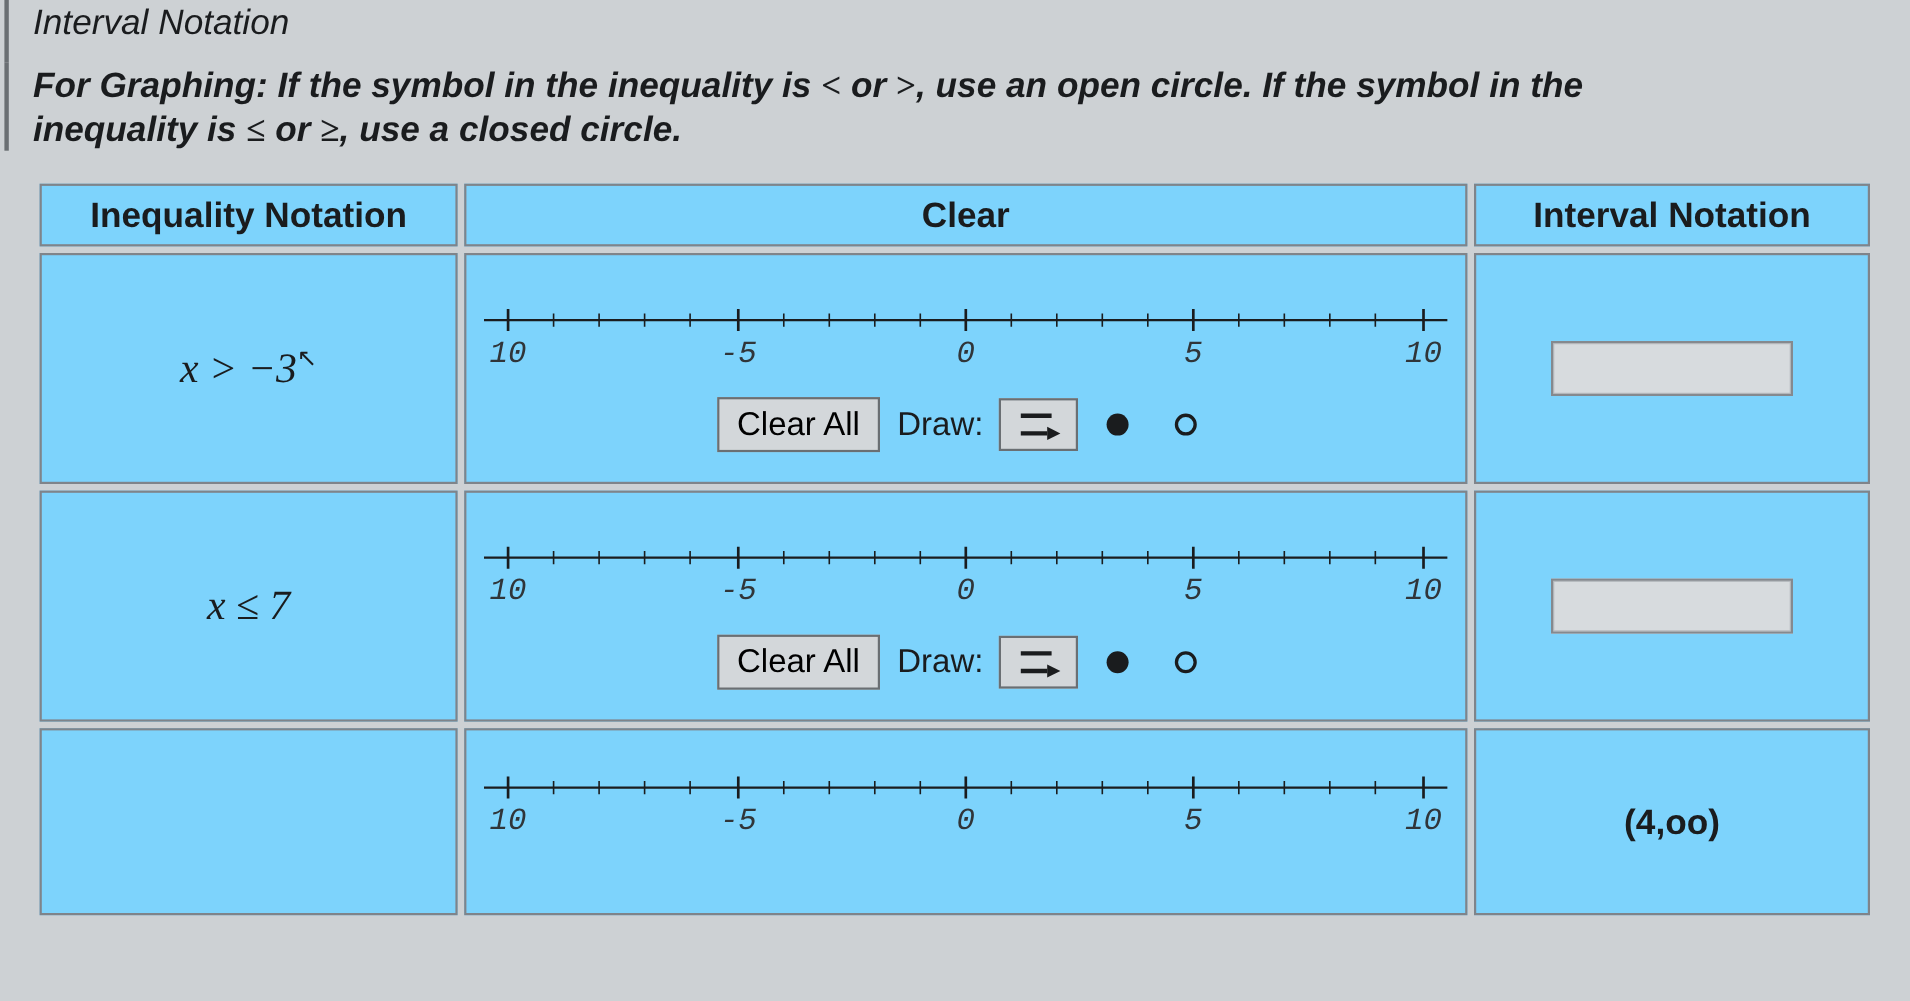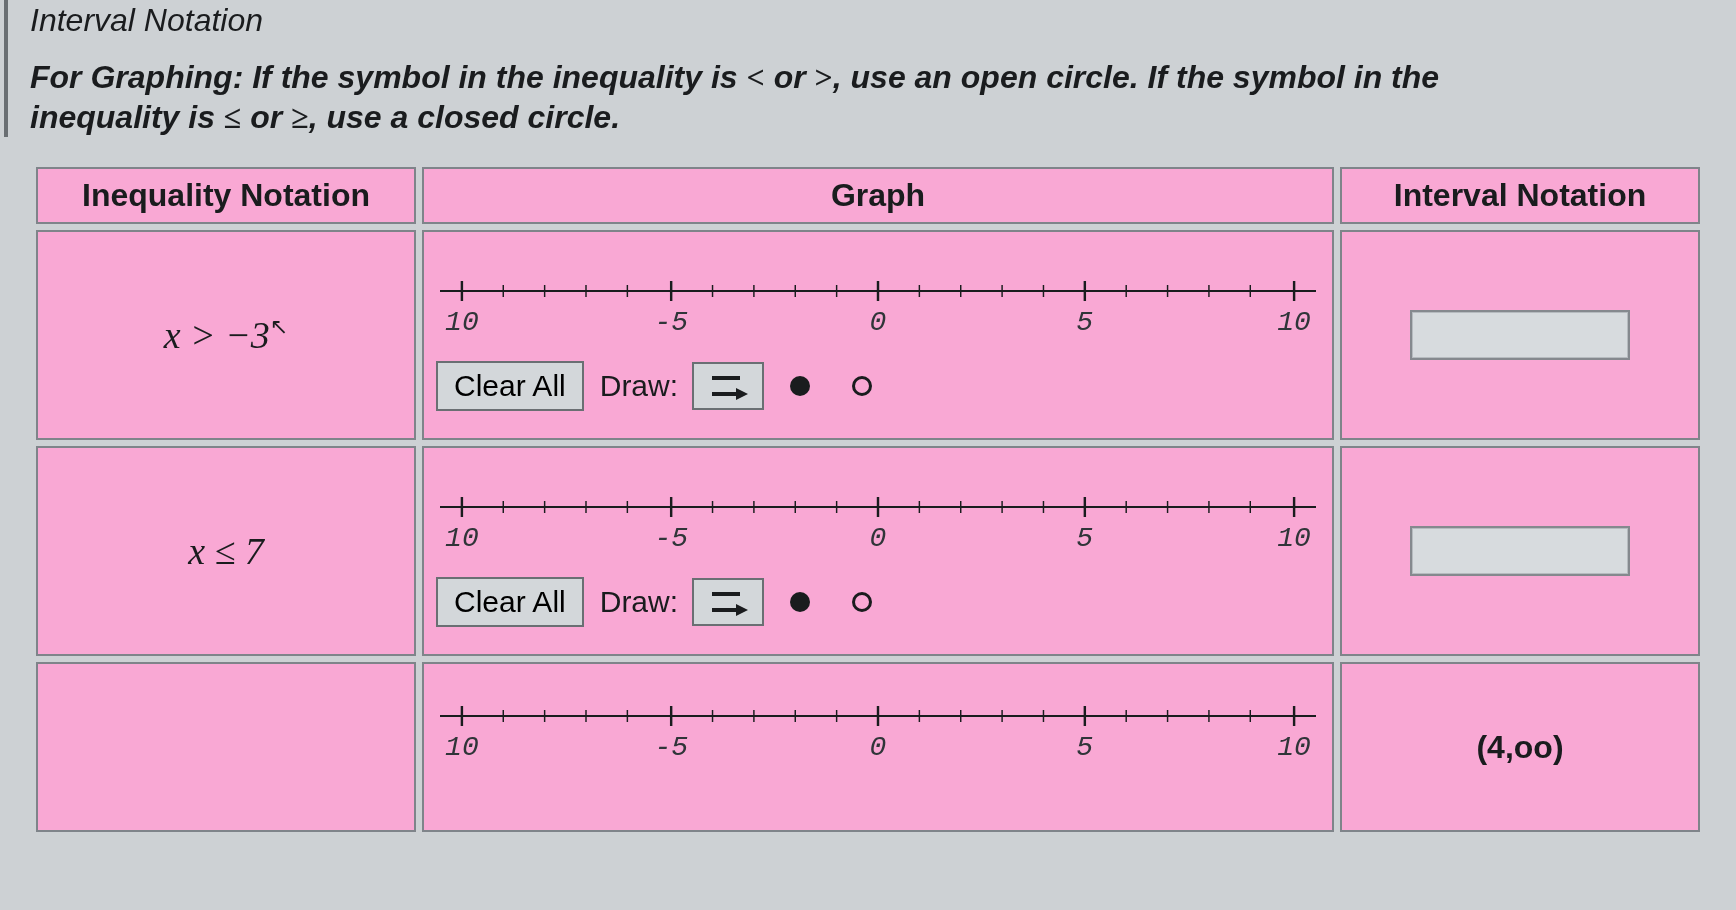--- a/index.html
+++ b/index.html
@@ -34,21 +34,21 @@
     font-weight: bold;
   }
   .sym { font-family: "Cambria Math","STIXGeneral",serif; font-style: normal; }
   table.main {
     width: 100%;
     border-collapse: separate;
     border-spacing: 6px;
     table-layout: fixed;
   }
   th, td {
-    background: #f9a8d4;
+    background: #7dd3fc;
     border: 2px solid #7f848a;
     vertical-align: middle;
     text-align: center;
     font-size: 30px;
     padding: 6px 8px;
     font-weight: 600;
   }
   th {
     font-size: 32px;
     padding: 8px 10px;
@@ -84,20 +84,21 @@
     left: 0; right: 0; top: 30px;
     font-style: italic;
     font-size: 28px;
     color: #303539;
     font-weight: 400;
   }
   .nl-labels span { position: absolute; transform: translateX(-50%); }
   
   .toolbar {
     display: flex;
+    justify-content: center;
     align-items: center;
     gap: 10px;
     margin-top: 34px;
     font-size: 30px;
     color: #1a1c1e;
   }
   .btn {
     border: 2px solid #6a6f73;
     background: #d3d7da;
     padding: 6px 16px;
@@ -156,21 +157,21 @@
 
 <table class="main">
   <colgroup>
     <col class="col-ineq">
       <col class="col-graph">
       <col class="col-int">
   </colgroup>
   <tbody>
       <tr>
     <th>Inequality Notation</th>
-    <th>Graph</th>
+    <th>Clear</th>
     <th>Interval Notation</th>
   </tr>
 
   <tr>
     <td class="ineq">
       <span class="var">x &gt; −3</span><span class="cursor">↖</span>
     </td>
     <td class="graphcell">
       <div class="numline">
         <svg viewBox="0 0 720 36" preserveAspectRatio="none">

